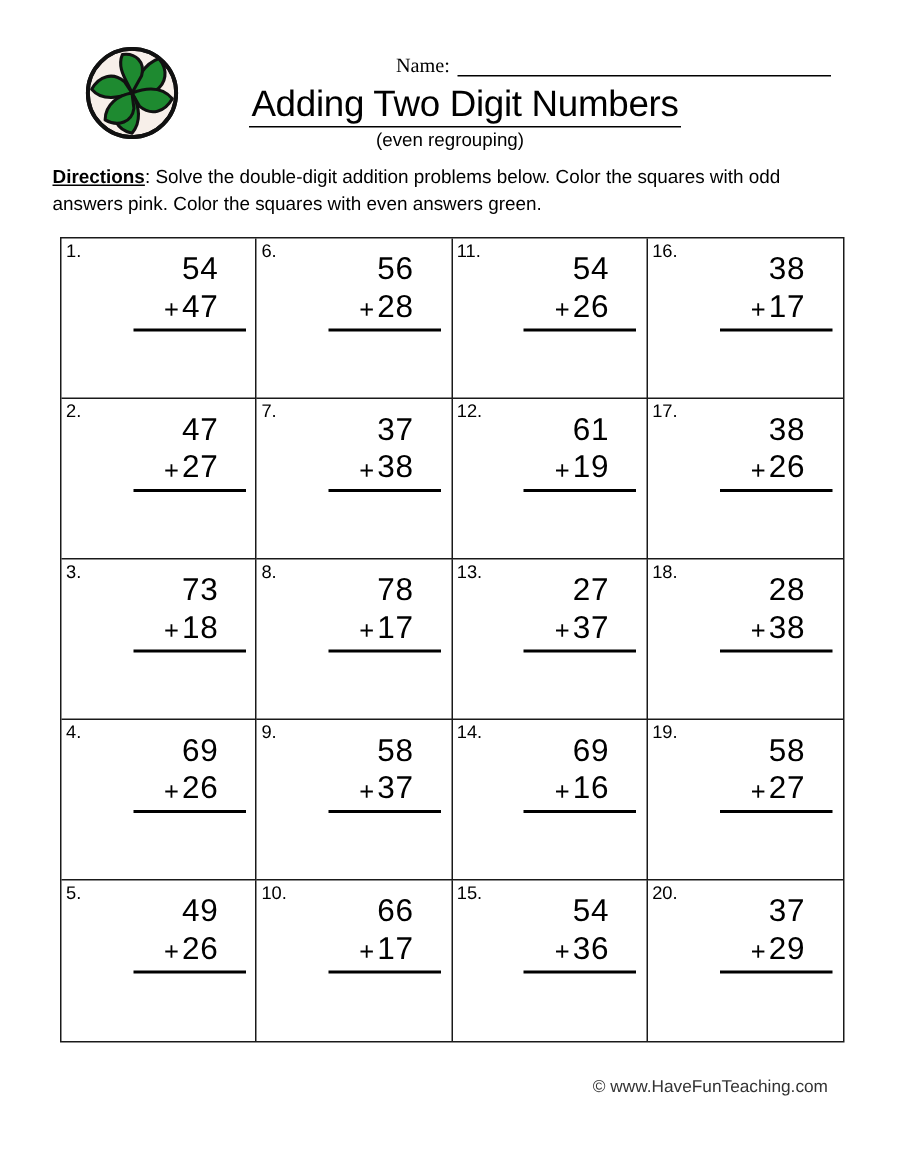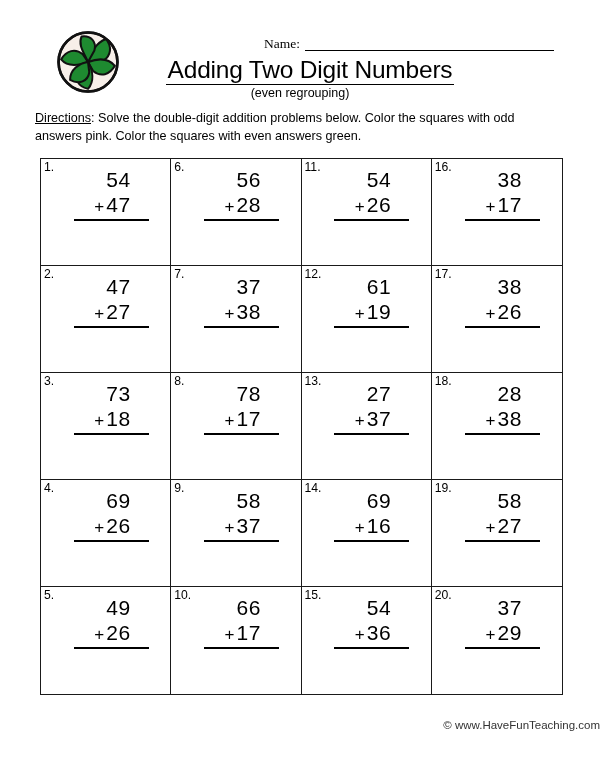--- a/index.html
+++ b/index.html
@@ -85,21 +85,21 @@
   
   #directions {
     position: absolute;
     left: 35px;
     top: 110px;
     width: 528px;
     font-size: 12.6px;
     line-height: 17.5px;
   }
   #directions-label {
-    font-weight: normal;
+    font-weight: bold;
     text-decoration: underline;
   }
 
   
   #problem-grid {
     position: absolute;
     left: 40px;
     top: 158px;
     width: 523px;
     height: 537px;
@@ -123,21 +123,21 @@
   .problem-number {
     position: absolute;
     left: 3px;
     top: 1px;
     font-size: 12.2px;
     line-height: 14px;
   }
 
   .problem-body {
     position: absolute;
-    left: 0;
+    left: 15px;
     top: 8px;
     width: 100%;
     display: flex;
     justify-content: center;
     align-items: flex-end;
   }
   .problem-stack {
     position: relative;
     width: 86px;
   }
@@ -172,20 +172,21 @@
     border-bottom: 2.4px solid #000;
   }
 
   
   #footer {
     position: absolute;
     left: 0;
     top: 718px;
     width: 600px;
     text-align: right;
+    padding-right: 48px;
     box-sizing: border-box;
     font-size: 11.5px;
     line-height: 14px;
     color: #333333;
   }
 </style>
 </head>
 <body>
 
 <div id="header">

